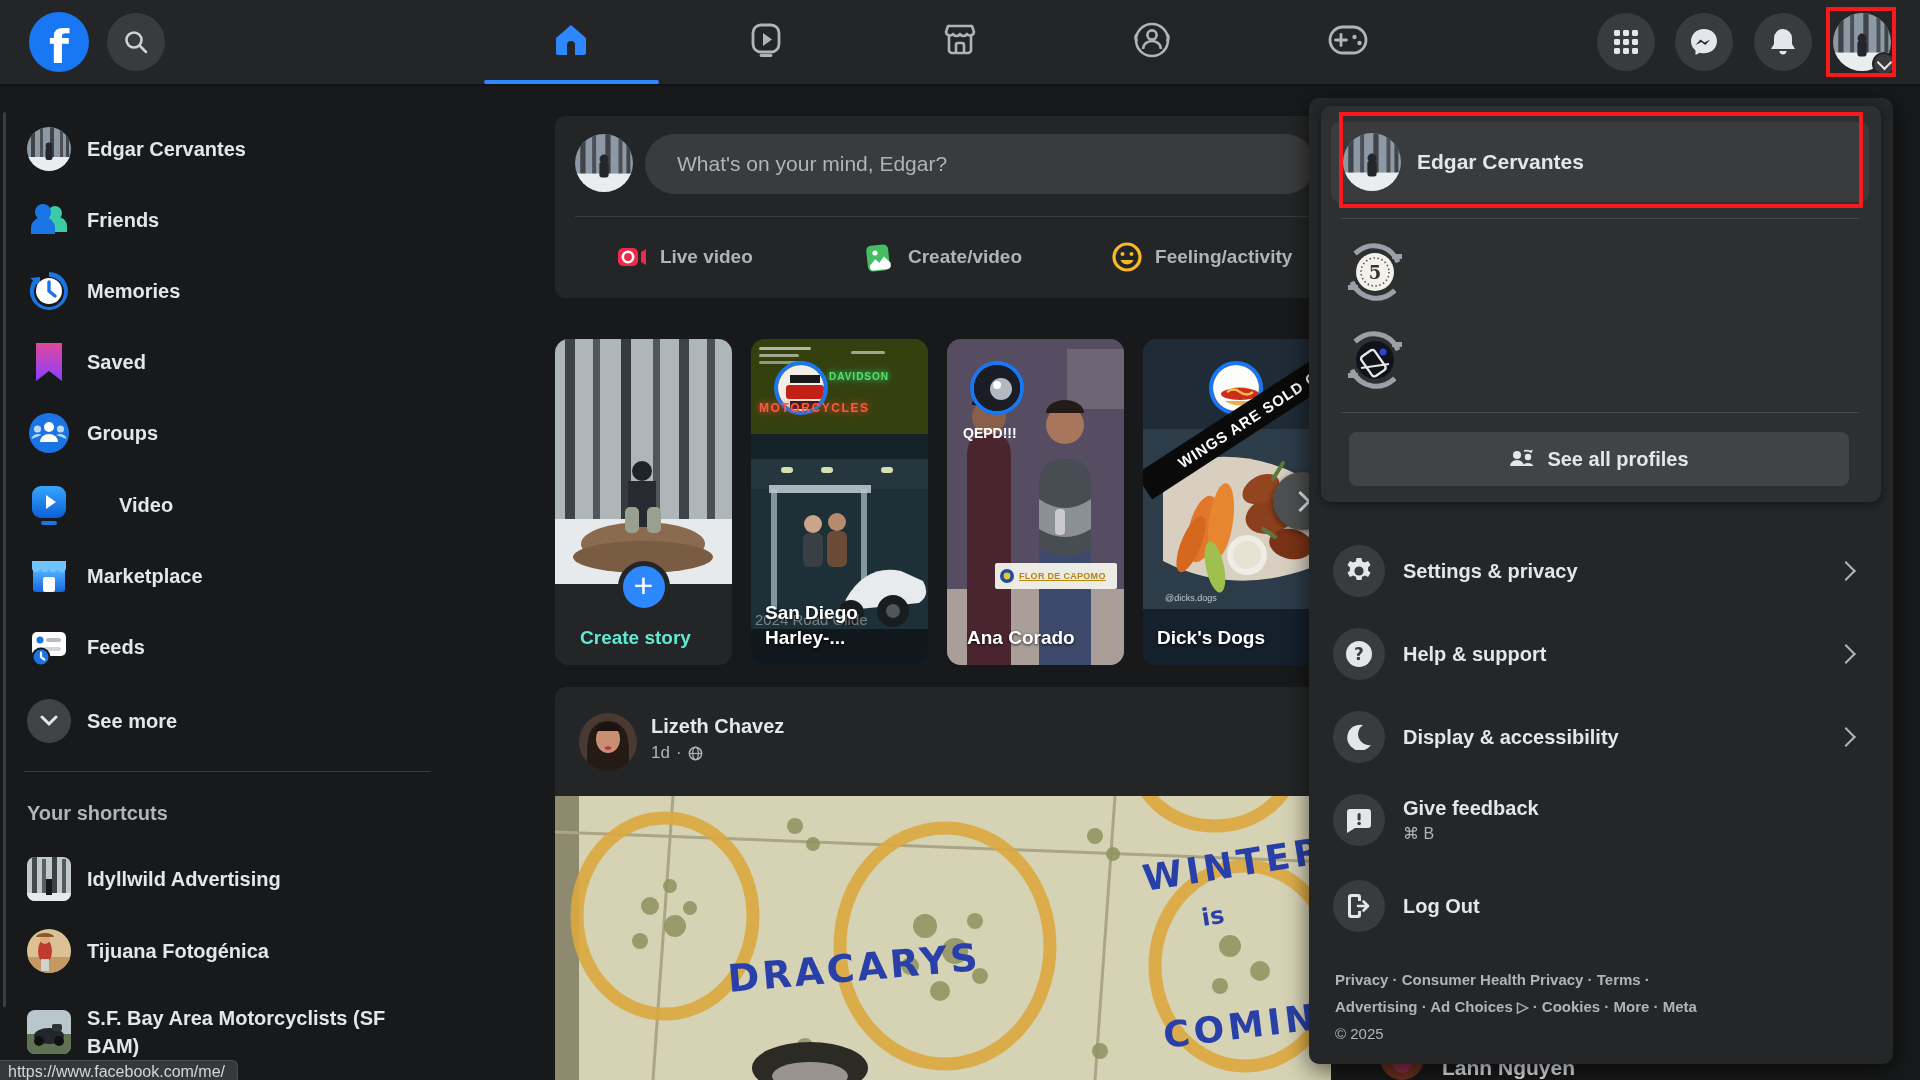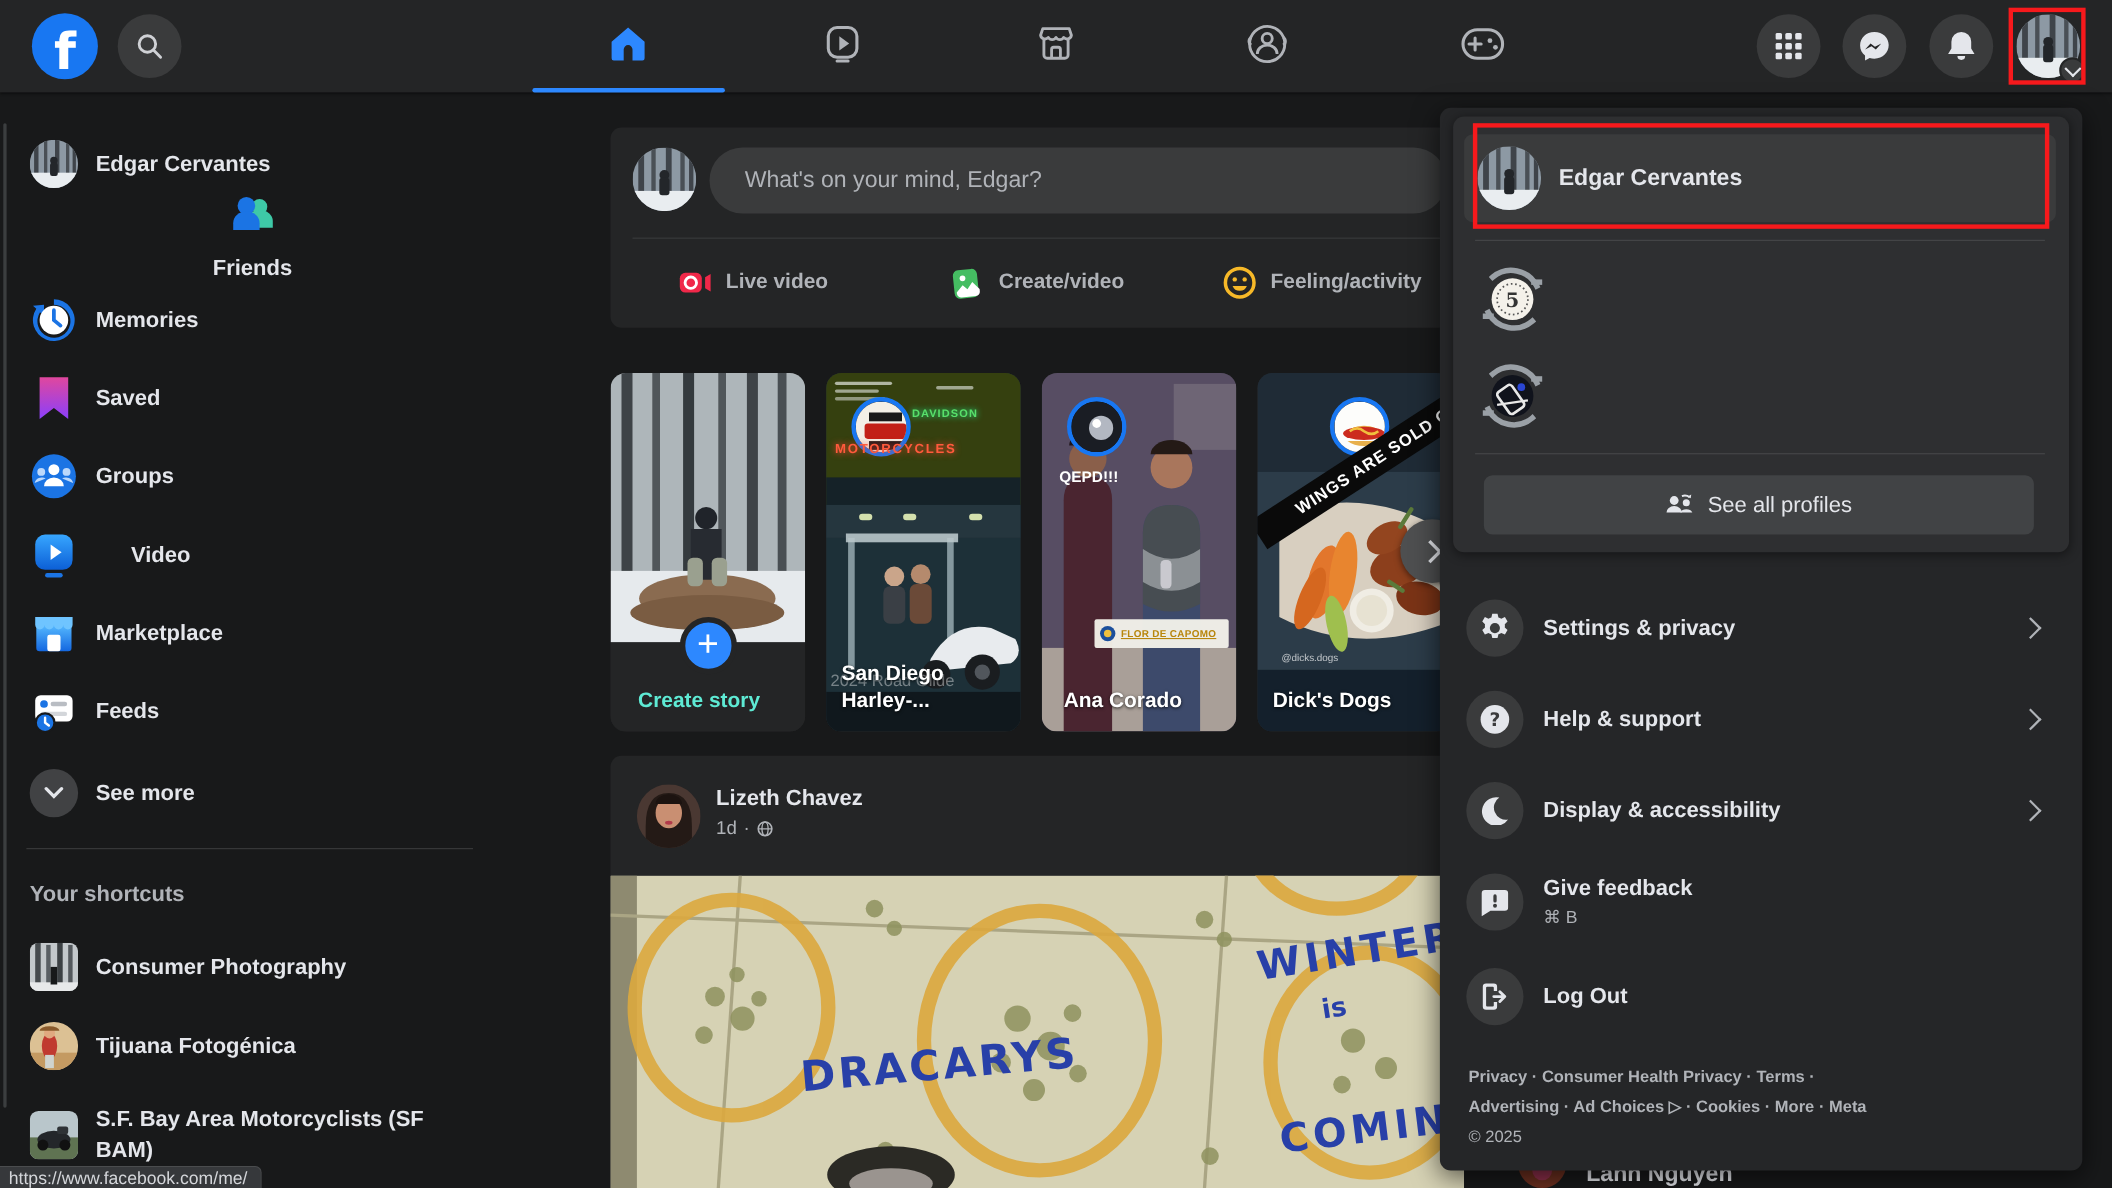--- a/index.html
+++ b/index.html
@@ -77,21 +77,21 @@
   .menu-panel { position:absolute; left:1309px; top:98px; width:584px; height:966px; background:#252628; border-radius:10px;
     box-shadow:0 6px 24px rgba(0,0,0,.6); z-index:40; }
   .menu-subcard { position:absolute; left:12px; top:8px; width:560px; height:396px; background:#2e2f31; border-radius:10px;
     box-shadow:0 2px 10px rgba(0,0,0,.45); }
   .profile-row { position:absolute; left:10px; top:16px; width:538px; height:80px; background:#3a3b3c; border-radius:8px;
     display:flex; align-items:center; gap:16px; padding-left:12px; }
   .profile-row .nm { font-size:21px; font-weight:700; color:#e4e6eb; }
   .sub-div { position:absolute; left:20px; width:518px; height:1px; background:#46484a; }
   .loading-prof { position:absolute; left:22px; width:64px; height:64px; }
   .see-all-btn { position:absolute; left:28px; top:326px; width:500px; height:54px; background:#414345; border-radius:8px;
-    display:flex; align-items:center; justify-content:center; gap:12px; font-size:20px; font-weight:400; color:#e4e6eb; }
+    display:flex; align-items:center; justify-content:center; gap:12px; font-size:20px; font-weight:700; color:#e4e6eb; }
   .menu-item { position:absolute; left:14px; width:556px; height:80px; border-radius:8px; display:flex; align-items:center; gap:18px; padding-left:10px; }
   .mi-circle { width:52px; height:52px; border-radius:50%; background:#3a3b3c; flex:0 0 52px;
     display:flex; align-items:center; justify-content:center; }
   .mi-text .t1 { font-size:20px; font-weight:600; color:#e4e6eb; }
   .mi-text .t2 { font-size:16px; color:#b0b3b8; margin-top:4px; }
   .mi-chev { position:absolute; right:26px; width:14px; height:14px; border-right:2.5px solid #b0b3b8; border-top:2.5px solid #b0b3b8;
     transform:rotate(45deg); }
   .menu-footer { position:absolute; left:26px; top:868px; width:530px; font-size:15px; line-height:1.8; color:#b0b3b8; font-weight:600; }
   .menu-footer .cp { font-weight:400; }
 
@@ -123,21 +123,21 @@
           <rect x="33" y="0" width="3" height="31" fill="#4a5056"></rect>
           <rect x="39" y="0" width="3" height="33" fill="#3f444a"></rect>
           <rect y="30" width="44" height="14" fill="#e9edf0"></rect>
           <circle cx="22" cy="19" r="3.4" fill="#23262a"></circle>
           <rect x="18.5" y="21" width="7" height="12" rx="2" fill="#23262a"></rect>
         </svg>
     </span>
     <span class="lbl">Edgar Cervantes</span>
   </div>
 
-  <div class="side-row" style="top:173px;flex-direction:column;">
+  <div class="side-row" style="top:187px;">
     <span class="icon44">
       <svg width="40" height="40" viewBox="0 0 40 40">
           <circle cx="26" cy="13" r="7" fill="#3ec9a7"></circle>
           <path d="M14 26 a12 10 0 0 1 24 0 v6 h-24 z" fill="#3ec9a7"></path>
           <circle cx="14" cy="12" r="8" fill="#1b74e4"></circle>
           <path d="M2 28 a12 11 0 0 1 24 0 v6 h-24 z" fill="#1b74e4"></path>
         </svg>
     </span>
     <span class="lbl">Friends</span>
   </div>
@@ -248,21 +248,21 @@
       <svg width="44" height="44" viewBox="0 0 44 44">
           <rect width="44" height="44" fill="#c3c8cb"></rect>
           <rect x="5" y="0" width="5" height="38" fill="#454a4d"></rect>
           <rect x="15" y="2" width="4" height="36" fill="#595f63"></rect>
           <rect x="25" y="0" width="5" height="38" fill="#3c4144"></rect>
           <rect x="35" y="2" width="4" height="36" fill="#54595d"></rect>
           <rect y="36" width="44" height="8" fill="#e7e9ea"></rect>
           <rect x="19" y="22" width="6" height="16" fill="#17191a"></rect>
         </svg>
     </span>
-    <span class="lbl">Consumer Photography</span>
+    <span class="lbl">Idyllwild Advertising</span>
   </div>
 
   <div class="side-row" style="top:918px;">
     <span class="icon44 avatar-round">
       <svg width="44" height="44" viewBox="0 0 44 44">
           <rect width="44" height="44" fill="#dcc194"></rect>
           <rect y="28" width="44" height="16" fill="#c49a62"></rect>
           <ellipse cx="18" cy="22" rx="7" ry="12" fill="#c03a30"></ellipse>
           <circle cx="18" cy="10" r="5" fill="#e0a980"></circle>
           <path d="M9 8 a9 4 0 0 1 18 0 z" fill="#8a5a2b"></path>

